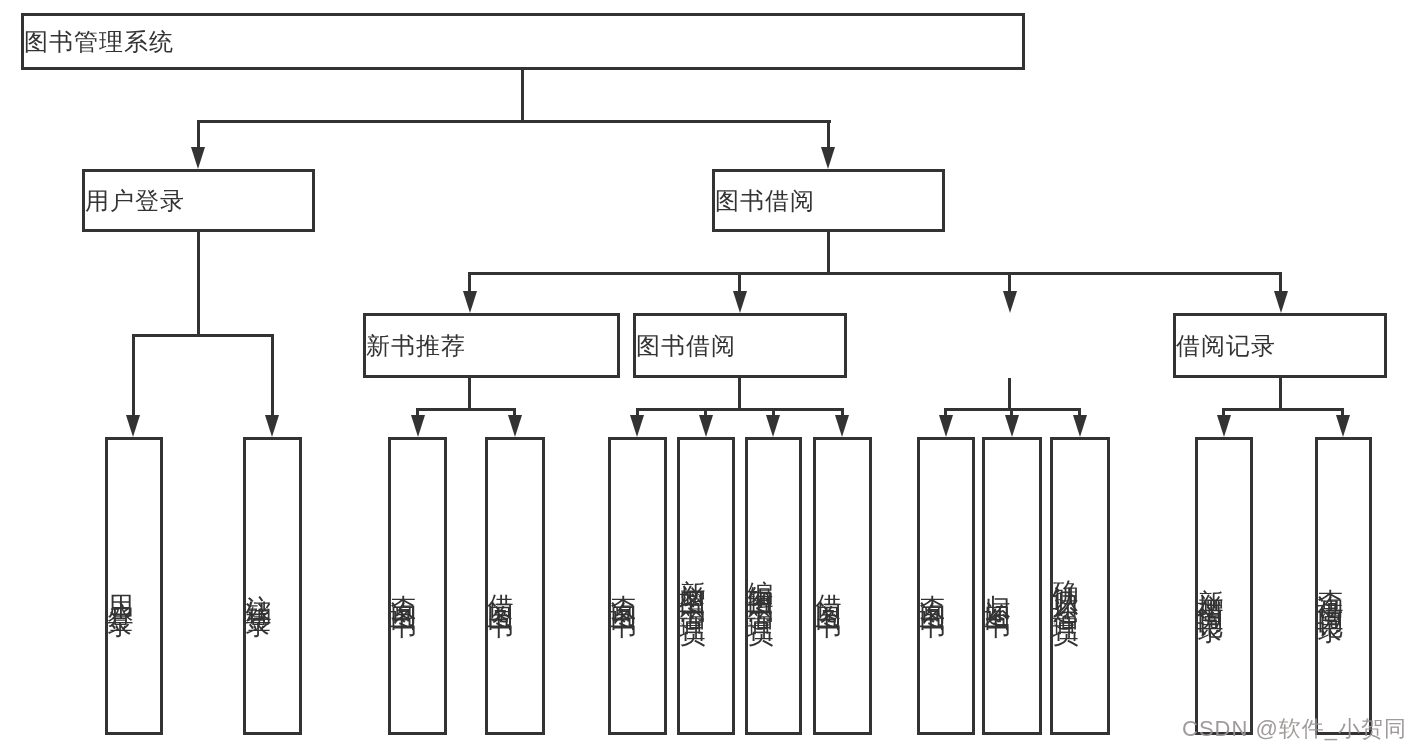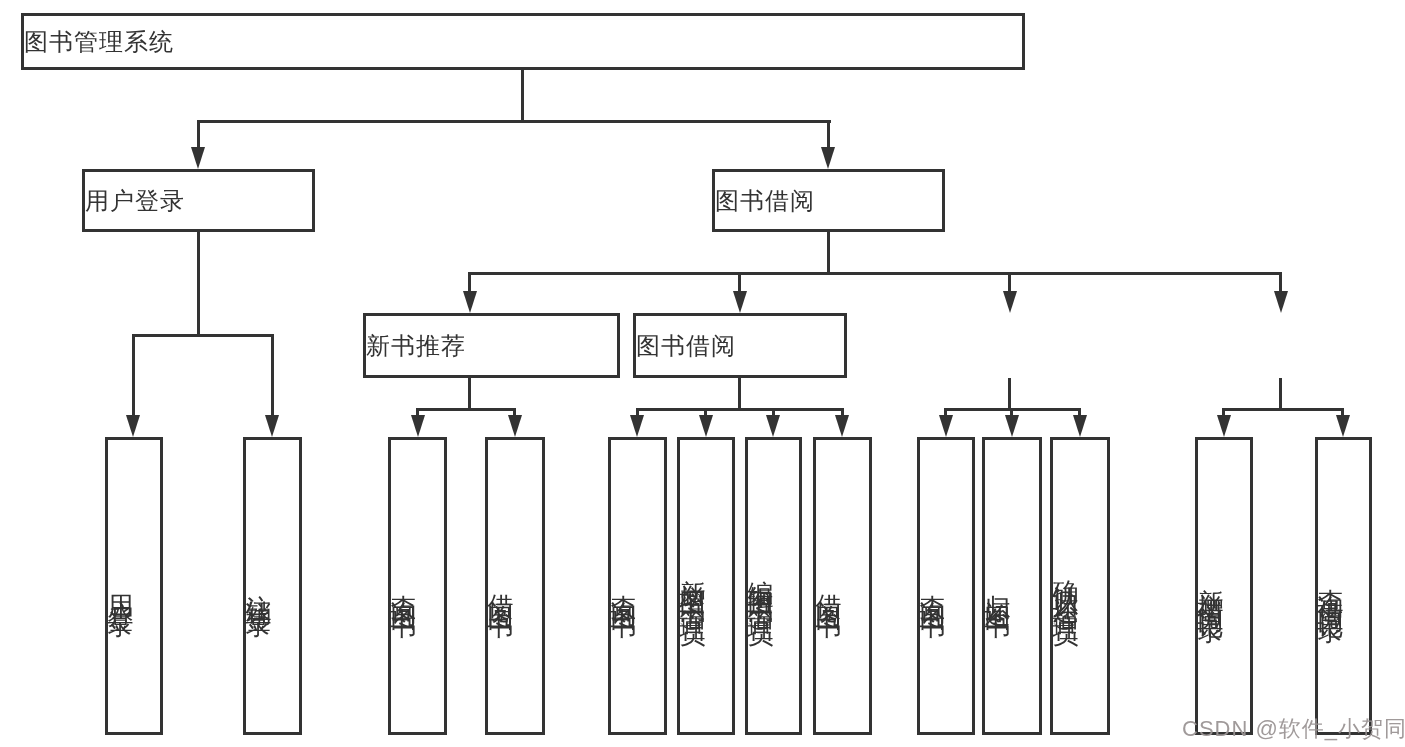--- a/index.html
+++ b/index.html
@@ -69,20 +69,23 @@
   <div class="vl" style="left:1008px;top:272px;height:20px"></div>
   <div class="tri" style="left:1003px;top:291px"></div>
   <div class="vl" style="left:1279px;top:272px;height:20px"></div>
   <div class="tri" style="left:1274px;top:291px"></div>
 
   <div class="node h" style="left:363px;top:313px;width:257px;height:65px">
     <span>新书推荐</span>
   </div>
   <div class="node h" style="left:633px;top:313px;width:214px;height:65px">
     <span>图书借阅</span>
+  </div>
+  <div class="node h" style="left:1173px;top:313px;width:214px;height:65px">
+    <span>借阅记录</span>
   </div>
 
   <div class="vl" style="left:468px;top:378px;height:30px"></div>
   <div class="hl" style="left:417px;top:408px;width:99px"></div>
   <div class="vl" style="left:416px;top:408px;height:8px"></div>
   <div class="tri" style="left:411px;top:415px"></div>
   <div class="vl" style="left:513px;top:408px;height:8px"></div>
   <div class="tri" style="left:508px;top:415px"></div>
 
   <div class="vl" style="left:738px;top:378px;height:30px"></div>

